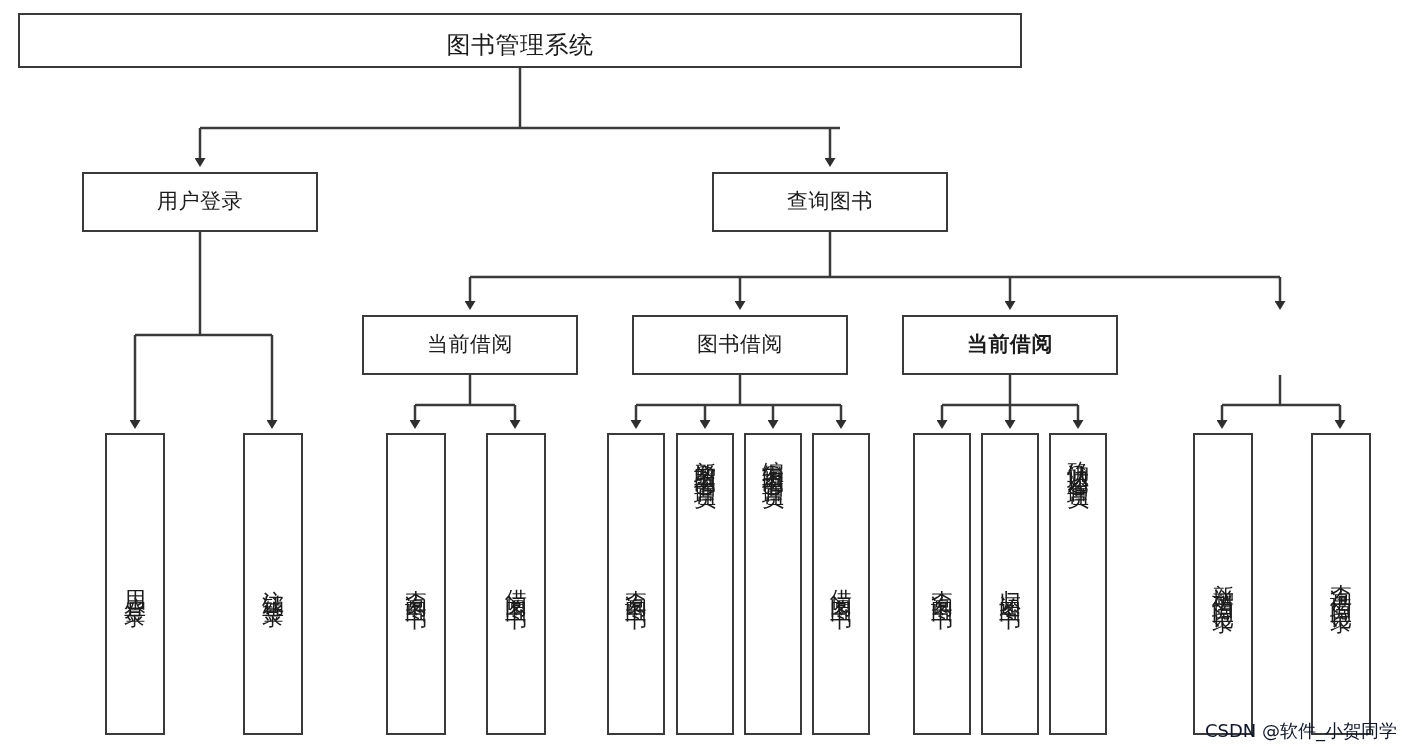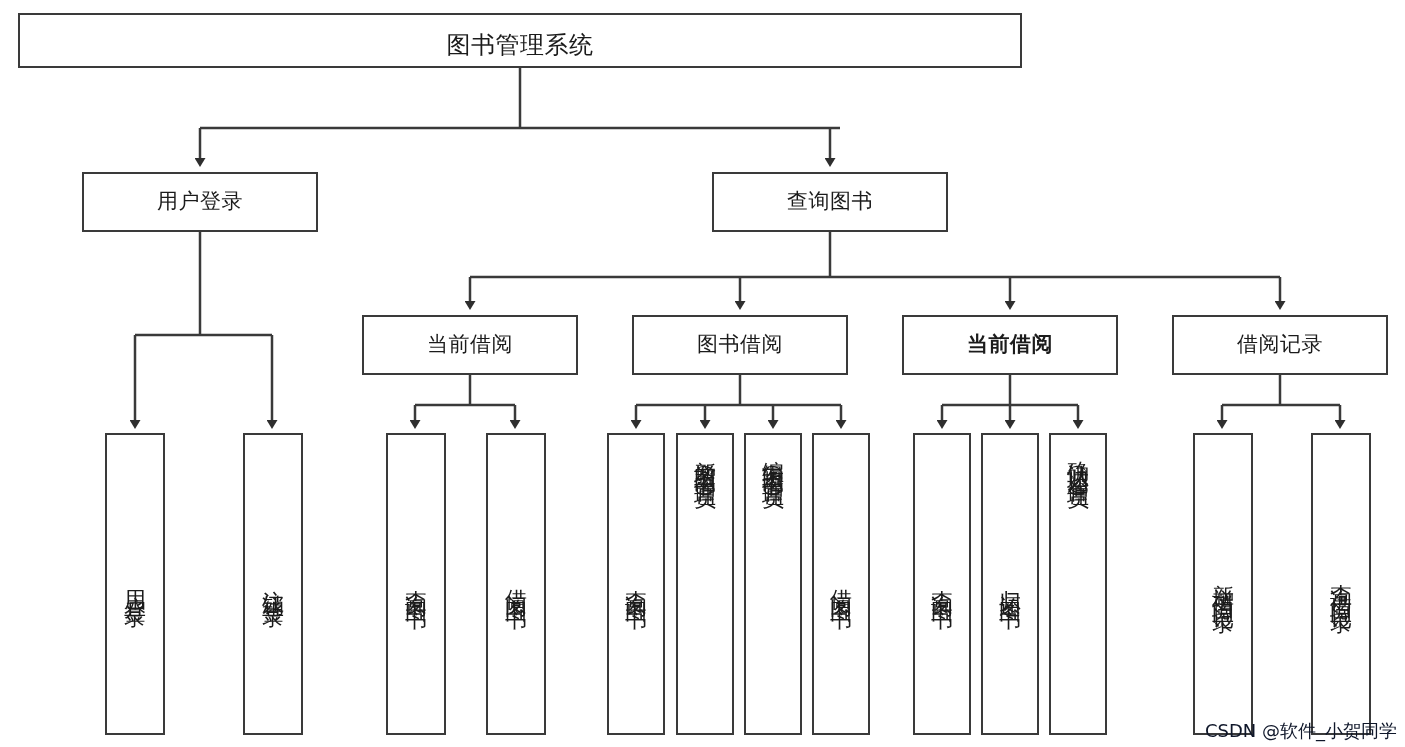--- a/index.html
+++ b/index.html
@@ -147,23 +147,20 @@
 
   <div class="node horiz" style="left:362px; top:315px; width:216px; height:60px;">
     <span class="label">当前借阅</span>
   </div>
   <div class="node horiz" style="left:632px; top:315px; width:216px; height:60px;">
     <span class="label">图书借阅</span>
   </div>
   <div class="node horiz" style="left:902px; top:315px; width:216px; height:60px;font-weight:bold;">
     <span class="label">当前借阅</span>
   </div>
-  <div class="node horiz" style="left:1172px; top:315px; width:216px; height:60px;">
-    <span class="label">借阅记录</span>
-  </div>
 
   <div class="node vert centerv" style="left:105px; top:433px; width:60px; height:302px;">
     <span class="label">用户登录</span>
   </div>
   <div class="node vert centerv" style="left:243px; top:433px; width:60px; height:302px;">
     <span class="label">注销登录</span>
   </div>
 
   <div class="node vert centerv" style="left:386px; top:433px; width:60px; height:302px;">
     <span class="label">查询图书</span>

